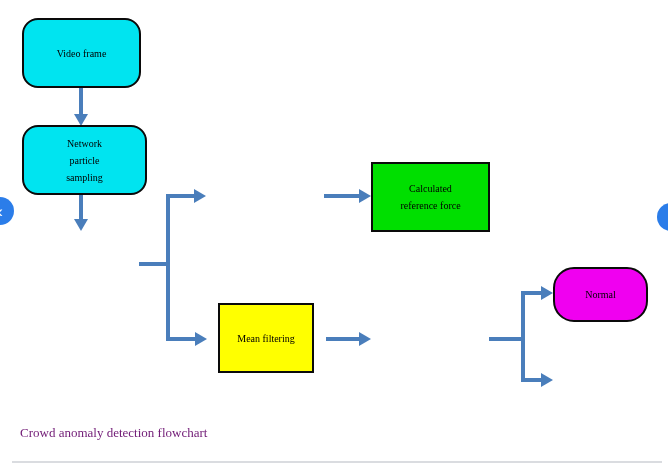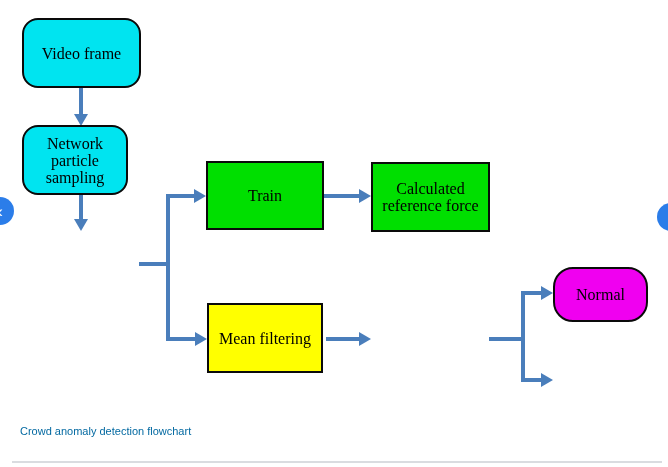--- a/index.html
+++ b/index.html
@@ -11,39 +11,39 @@
     font-family:"Liberation Sans","DejaVu Sans",sans-serif;
   }
   
   .node{
     position:absolute;
     display:flex;align-items:center;justify-content:center;
     text-align:center;
     box-sizing:border-box;
     border:2.5px solid #0a0a0a;
     font-family:"Liberation Serif","DejaVu Serif",serif;
-    font-size:16px;line-height:17px;
+    font-size:10px;line-height:17px;
     color:#000;
     white-space:pre-line;
     padding:0 2px;
   }
   .rounded{border-radius:16px;}
   .pill{border-radius:20px;}
   .cyan{background:#00e4f0;}
   .green{background:#00df00;}
   .yellow{background:#ffff00;}
   .magenta{background:#f000f0;}
   
   .arrows{position:absolute;left:0;top:0;}
   .arrows path{stroke:#4a7ebb;stroke-width:4;fill:none;}
   .arrows polygon{fill:#4a7ebb;stroke:none;}
   
   .caption{
     position:absolute;left:20px;top:425px;
-    font-size:11px;color:#0369a1;
+    font-size:13px;color:#701a75;font-family:Liberation Serif, serif;
   }
   .divider{
     position:absolute;left:12px;top:461px;width:650px;height:2px;
     background:#dadce0;
   }
   
   .nav-btn{
     position:absolute;width:28px;height:28px;border-radius:50%;
     background:#2b7de9;border:none;
     display:flex;align-items:center;justify-content:center;
@@ -77,34 +77,33 @@
     <path d="M326 339 H359"></path>
     <polygon points="359,332 359,346 371,339"></polygon>
 
     <path d="M489 339 H523 M523 339 V293 H541 M523 339 V380 H541"></path>
     <polygon points="541,286 541,300 553,293"></polygon>
     <polygon points="541,373 541,387 553,380"></polygon>
   </svg>
 
   <div class="node cyan rounded" style="left:22px;top:18px;width:119px;height:70px;">Video frame</div>
 
-  <div class="node cyan rounded" style="left:22px;top:125px;width:106px;height:70px;">Network
+  <div class="node cyan rounded" style="left:22px;top:125px;width:125px;height:70px;">Network
 particle
 sampling</div>
 
 
-  <div class="node green" style="left:206px;top:161px;width:118px;height:69px;">Train</div>
 
   <div class="node green" style="left:371px;top:162px;width:119px;height:70px;">Calculated
 reference force</div>
 
-  <div class="node yellow" style="left:207px;top:303px;width:116px;height:70px;">Mean filtering</div>
+  <div class="node yellow" style="left:218px;top:303px;width:96px;height:70px;">Mean filtering</div>
 
 
-  <div class="node magenta pill" style="left:553px;top:267px;width:95px;height:55px;">Normal</div>
+  <div class="node magenta pill" style="left:553px;top:267px;width:95px;height:55px;border-radius:21px;">Normal</div>
 
 
   <div class="caption">Crowd anomaly detection flowchart</div>
   <div class="divider"></div>
 
   <button class="nav-btn nav-prev">
     <span>‹</span>
   </button>
   <button class="nav-btn nav-next">
     

